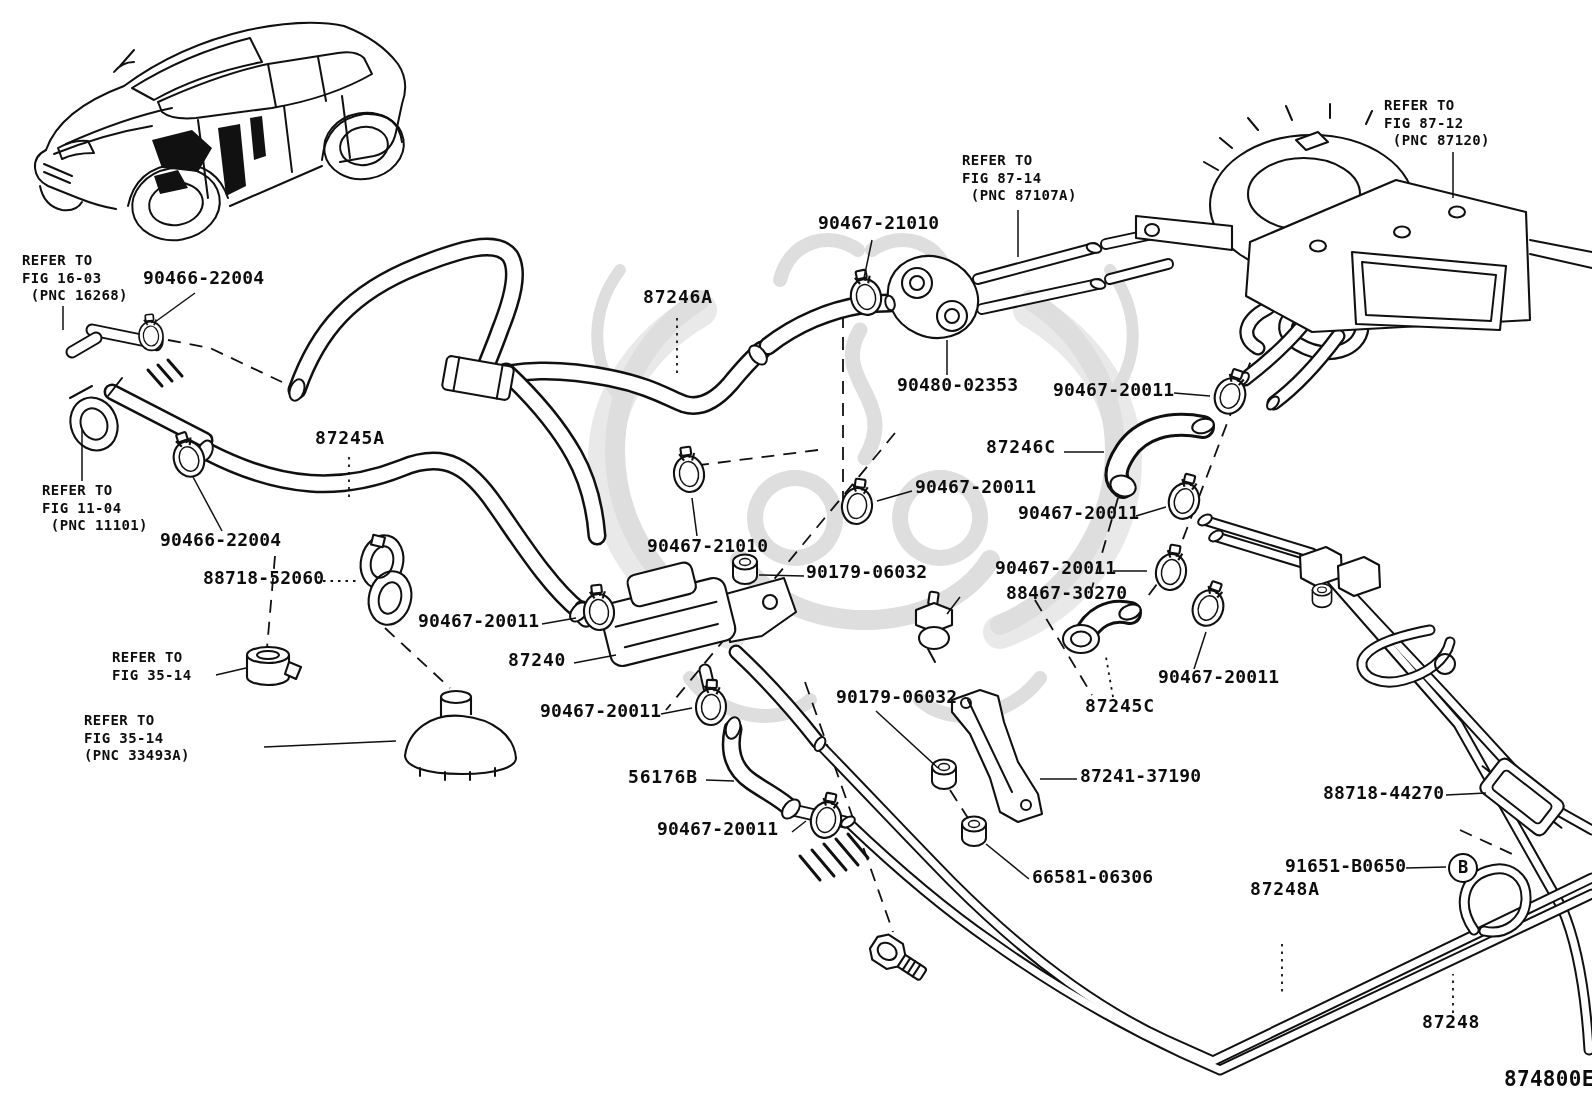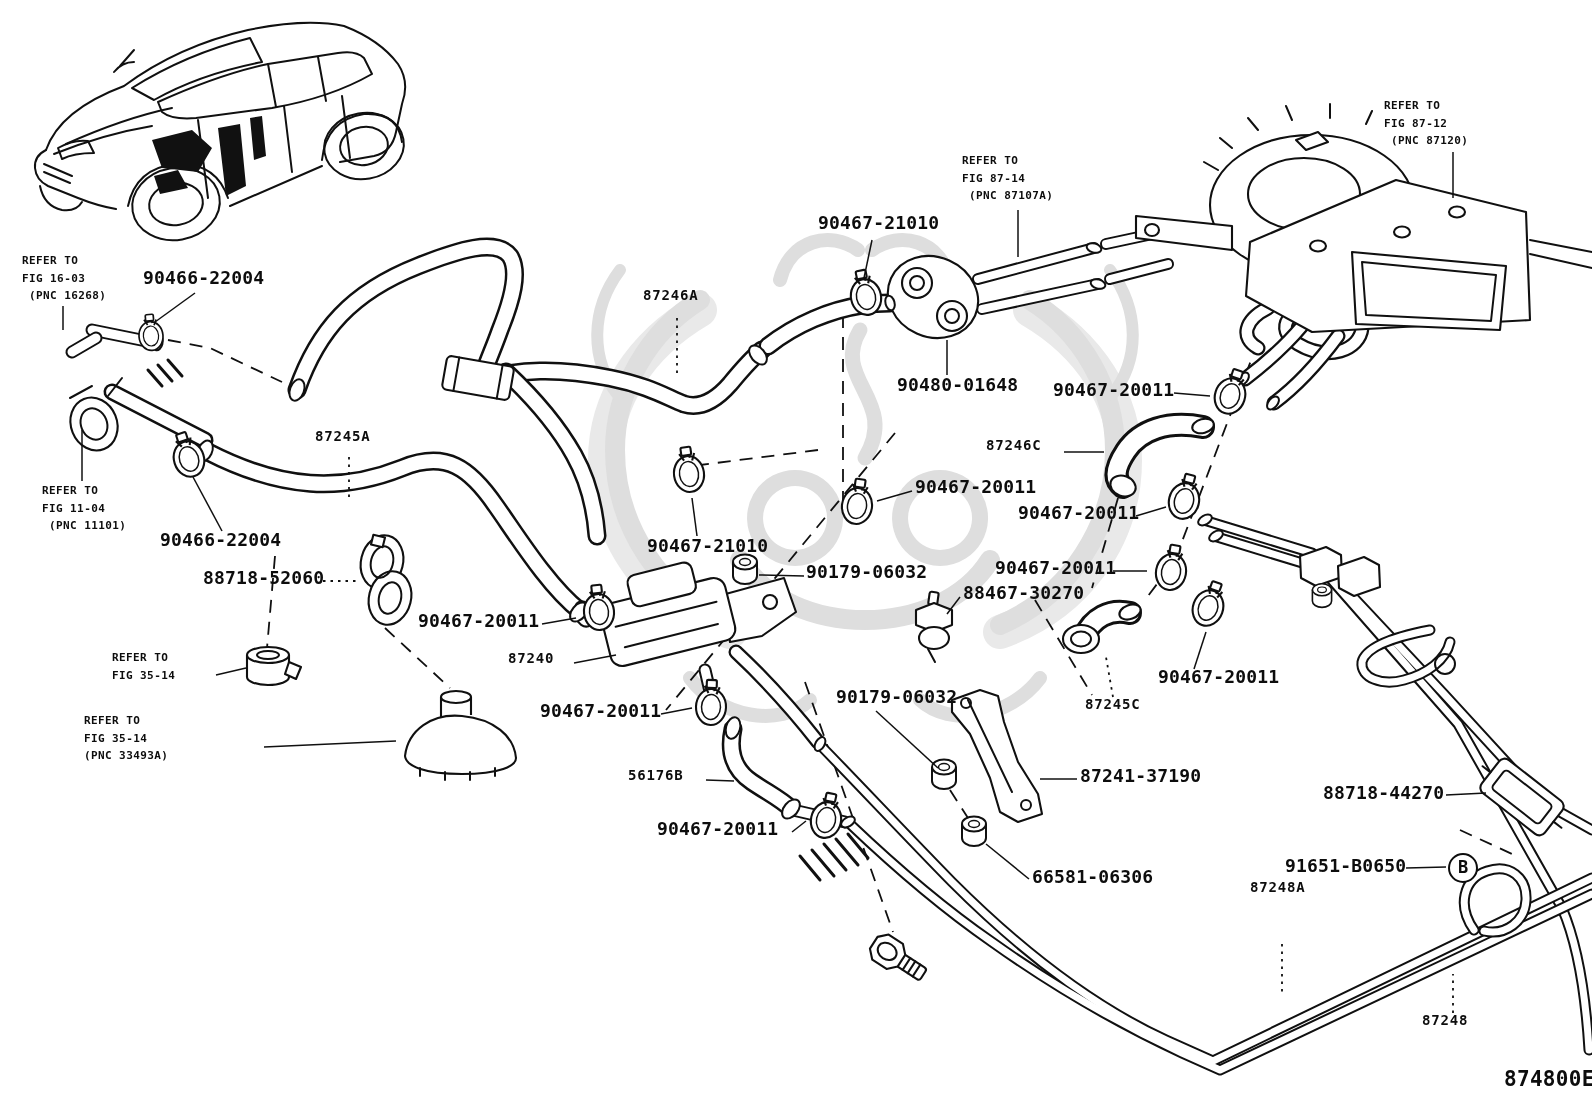--- a/index.html
+++ b/index.html
@@ -2,22 +2,22 @@
 <html><head>
 <meta charset="utf-8">
 <style>
   html,body{margin:0;padding:0;background:#fff;}
   #stage{position:relative;width:1592px;height:1099px;background:#fff;overflow:hidden;
          font-family:"DejaVu Sans Mono","Liberation Mono",monospace;}
   #art{position:absolute;left:0;top:0;}
   .lbl{position:absolute;font-family:"DejaVu Sans Mono","Liberation Mono",monospace;
        font-weight:bold;color:#0d0d0d;white-space:pre;line-height:1.0;}
   .n{font-size:18px;letter-spacing:.2px;}
-  .lg{font-size:14px;letter-spacing:.8px;}
-  .r{font-size:11px;line-height:17.5px;letter-spacing:.4px;}
+  .lg{font-size:18px;letter-spacing:.8px;}
+  .r{font-size:14px;line-height:17.5px;letter-spacing:.4px;}
   .ft{font-size:21px;letter-spacing:.3px;}
   .b-badge{position:absolute;width:26px;height:26px;border:2.6px solid #0d0d0d;border-radius:50%;
        text-align:center;font-weight:bold;font-size:17px;line-height:25px;color:#0d0d0d;
        font-family:"DejaVu Sans Mono",monospace;background:#fff;}
   
   .ln{fill:none;stroke:#101010;stroke-width:2;stroke-linejoin:round;stroke-linecap:round;}
   .pt{fill:#fff;stroke:#101010;stroke-width:2.1;stroke-linejoin:round;}
   .ld{fill:none;stroke:#101010;stroke-width:1.5;}
   .dash{fill:none;stroke:#101010;stroke-width:1.8;stroke-dasharray:13 9;}
   .dot{fill:none;stroke:#101010;stroke-width:1.8;stroke-dasharray:2.5 5;}
@@ -419,34 +419,34 @@
  (PNC 16268)</div>
 <div class="lbl n" style="left:143px;top:269px">90466-22004</div>
 <div class="lbl lg" style="left:643px;top:288px">87246A</div>
 <div class="lbl n" style="left:818px;top:214px">90467-21010</div>
 <div class="lbl r" style="left:962px;top:152px">REFER TO
 FIG 87-14
  (PNC 87107A)</div>
 <div class="lbl r" style="left:1384px;top:97px">REFER TO
 FIG 87-12
  (PNC 87120)</div>
-<div class="lbl n" style="left:897px;top:376px">90480-01648</div>
+<div class="lbl n" style="left:897px;top:376px">90480-02353</div>
 <div class="lbl n" style="left:1053px;top:381px">90467-20011</div>
 <div class="lbl lg" style="left:986px;top:438px">87246C</div>
 <div class="lbl lg" style="left:315px;top:429px">87245A</div>
 <div class="lbl r" style="left:42px;top:482px">REFER TO
 FIG 11-04
  (PNC 11101)</div>
 <div class="lbl n" style="left:160px;top:531px">90466-22004</div>
 <div class="lbl n" style="left:915px;top:478px">90467-20011</div>
 <div class="lbl n" style="left:1018px;top:504px">90467-20011</div>
 <div class="lbl n" style="left:647px;top:537px">90467-21010</div>
 <div class="lbl n" style="left:806px;top:563px">90179-06032</div>
 <div class="lbl n" style="left:995px;top:559px">90467-20011</div>
-<div class="lbl n" style="left:963px;top:584px">88467-30270</div>
+<div class="lbl n" style="left:1006px;top:584px">88467-30270</div>
 <div class="lbl n" style="left:203px;top:569px">88718-52060</div>
 <div class="lbl n" style="left:418px;top:612px">90467-20011</div>
 <div class="lbl lg" style="left:508px;top:651px">87240</div>
 <div class="lbl r" style="left:112px;top:649px">REFER TO
 FIG 35-14</div>
 <div class="lbl n" style="left:1158px;top:668px">90467-20011</div>
 <div class="lbl n" style="left:540px;top:702px">90467-20011</div>
 <div class="lbl n" style="left:836px;top:688px">90179-06032</div>
 <div class="lbl r" style="left:84px;top:712px">REFER TO
 FIG 35-14

